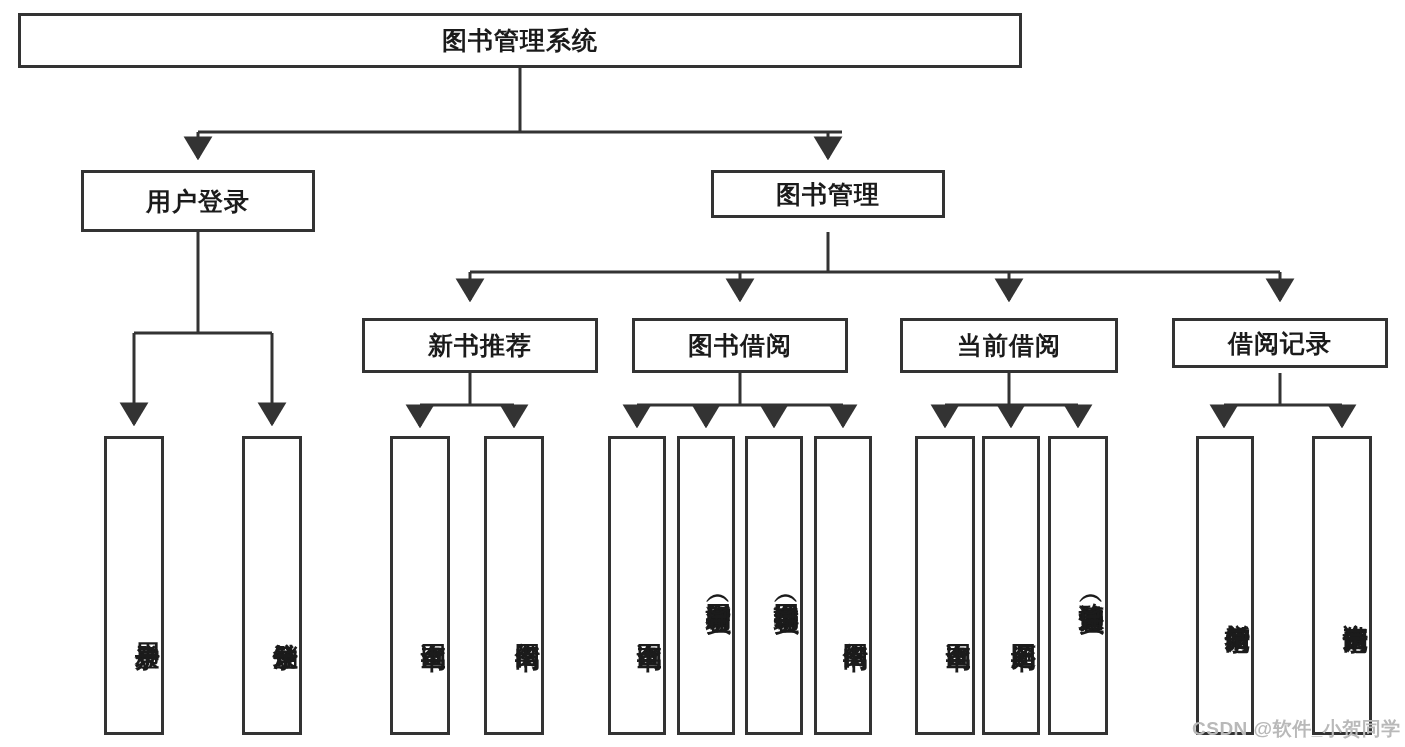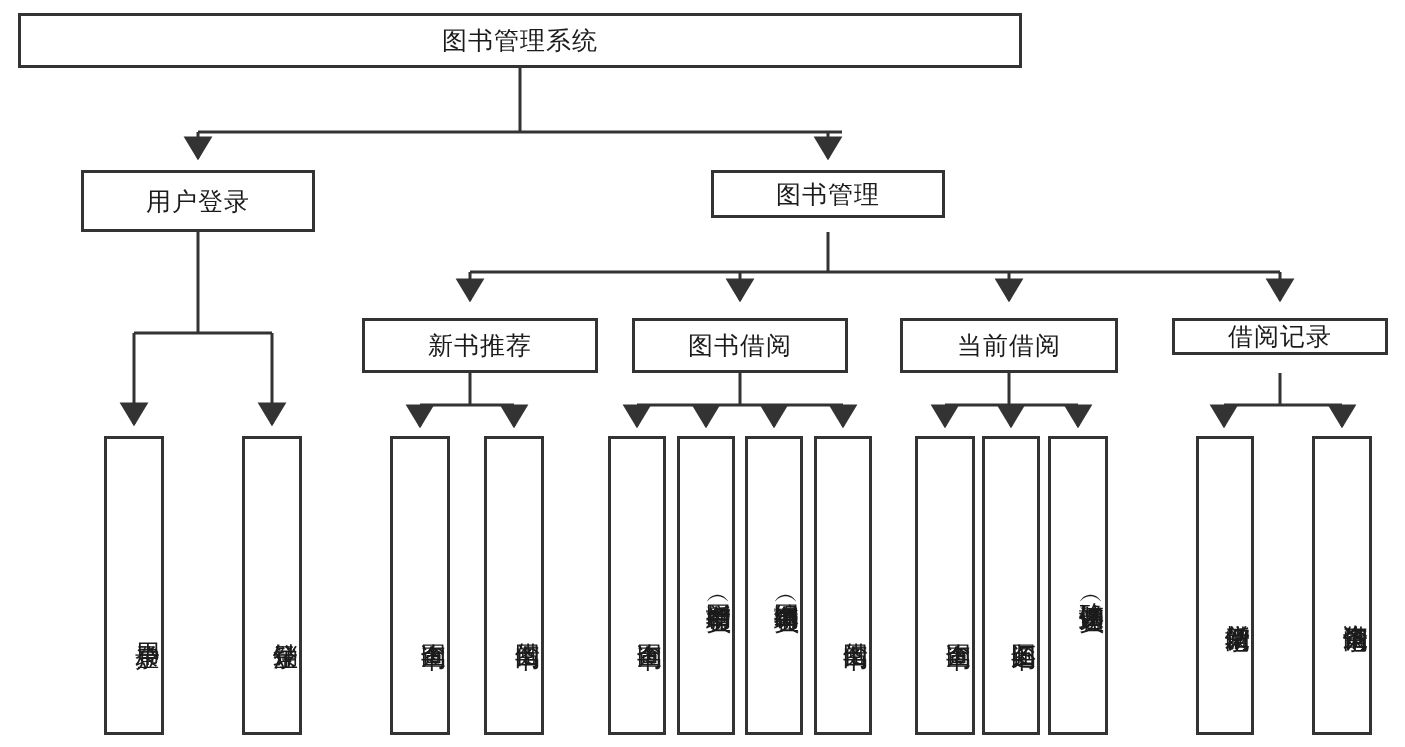--- a/index.html
+++ b/index.html
@@ -9,20 +9,21 @@
   }
   body {
     font-family: "Liberation Sans", "DejaVu Sans", sans-serif;
   }
   #canvas {
     position: relative;
     width: 1405px;
     height: 747px;
     background: #ffffff;
     overflow: hidden;
+    font-weight: bold;
   }
   #edges {
     position: absolute;
     left: 0;
     top: 0;
     width: 1405px;
     height: 747px;
   }
   .node {
     position: absolute;
@@ -117,34 +118,35 @@
   </svg>
 
   <div class="node horizontal" style="left:18px; top:13px; width:1004px; height:55px;">图书管理系统</div>
 
   <div class="node horizontal" style="left:81px; top:170px; width:234px; height:62px;">用户登录</div>
   <div class="node horizontal" style="left:711px; top:170px; width:234px; height:48px;">图书管理</div>
 
   <div class="node horizontal" style="left:362px; top:318px; width:236px; height:55px;">新书推荐</div>
   <div class="node horizontal" style="left:632px; top:318px; width:216px; height:55px;">图书借阅</div>
   <div class="node horizontal" style="left:900px; top:318px; width:218px; height:55px;">当前借阅</div>
-  <div class="node horizontal" style="left:1172px; top:318px; width:216px; height:37px;">借阅记录</div>
+  <div class="node horizontal" style="left:1172px; top:318px; width:216px; height:50px;">借阅记录</div>
 
   <div class="node vertical" style="left:104px; top:436px; width:60px; height:299px; padding-top:78px;">用户登录</div>
   <div class="node vertical" style="left:242px; top:436px; width:60px; height:299px; padding-top:78px;">注销登录</div>
 
   <div class="node vertical" style="left:390px; top:436px; width:60px; height:299px; padding-top:78px;">查询图书</div>
   <div class="node vertical" style="left:484px; top:436px; width:60px; height:299px; padding-top:78px;">借阅图书</div>
 
   <div class="node vertical" style="left:608px; top:436px; width:58px; height:299px; padding-top:78px;">查询图书</div>
   <div class="node vertical tall-text" style="left:677px; top:436px; width:58px; height:299px;">新增图书（管理员）</div>
   <div class="node vertical tall-text" style="left:745px; top:436px; width:58px; height:299px;">编辑图书（管理员）</div>
   <div class="node vertical" style="left:814px; top:436px; width:58px; height:299px; padding-top:78px;">借阅图书</div>
 
   <div class="node vertical" style="left:915px; top:436px; width:60px; height:299px; padding-top:78px;">查询图书</div>
   <div class="node vertical" style="left:982px; top:436px; width:58px; height:299px; padding-top:78px;">归还图书</div>
   <div class="node vertical tall-text" style="left:1048px; top:436px; width:60px; height:299px;">确认归还（管理员）</div>
 
   <div class="node vertical" style="left:1196px; top:436px; width:58px; height:299px; padding-top:42px;">新增借阅记录</div>
   <div class="node vertical" style="left:1312px; top:436px; width:60px; height:299px; padding-top:42px;">查询借阅记录</div>
 
+  <div class="watermark" style="left:1192px; top:716px;">CSDN @软件_小贺同学</div>
 
 </div>
 
 </body></html>

